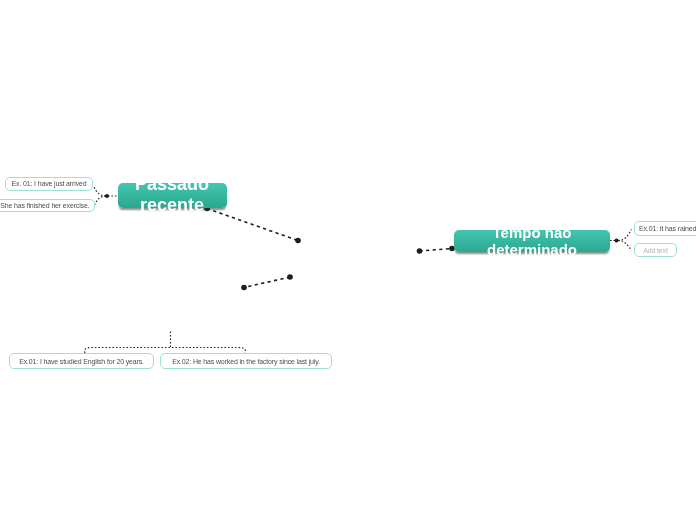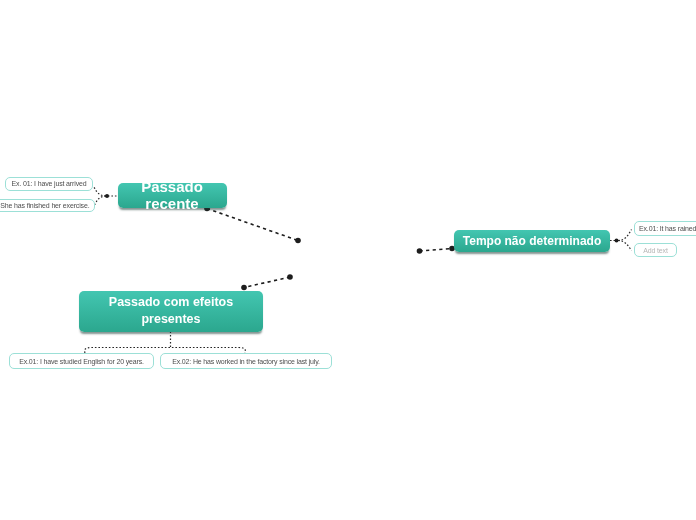--- a/index.html
+++ b/index.html
@@ -15,22 +15,22 @@
   .node{
     position:absolute;
     display:flex;align-items:center;justify-content:center;
     background:linear-gradient(180deg,#43c6b1 0%,#2ba78e 100%);
     color:#ffffff;font-weight:bold;text-align:center;
     border-radius:5px;
     box-shadow:0 2.5px 2px -1px rgba(30,60,55,.55);
     box-sizing:border-box;
     cursor:pointer;
   }
-  .node-recente{left:117.5px;top:182.5px;width:109px;height:25px;font-size:15px;}
-  .node-tempo{left:454px;top:229.5px;width:156px;height:22px;font-size:12px;}
+  .node-recente{left:117.5px;top:182.5px;width:109px;height:25px;font-size:18px;}
+  .node-tempo{left:454px;top:229.5px;width:156px;height:22px;font-size:15px;}
   .node-efeitos{left:79px;top:290.5px;width:184px;height:41px;font-size:12.5px;line-height:1.35;padding:2px 10px;}
   .node-root{
     left:277px;top:246.5px;width:141px;height:35px;
     border-radius:50%;font-size:12.5px;
     box-shadow:0 2.5px 3px -1px rgba(30,60,55,.5);
   }
 
   .leaf{
     position:absolute;
     display:flex;align-items:center;justify-content:center;
@@ -94,23 +94,20 @@
   </svg>
 
   <div class="node node-recente">
     <span>Passado recente</span>
   </div>
 
   <div class="node node-tempo">
     <span>Tempo não determinado</span>
   </div>
 
-  <div class="node node-efeitos">
-    <span>Passado com efeitos presentes</span>
-  </div>
 
 
   <div class="leaf leaf-top-1">
     <span>Ex. 01: I have just arrived</span>
   </div>
   <div class="leaf leaf-top-2">
     <span>Ex. 02: She has finished her exercise.</span>
   </div>
 
   <div class="leaf leaf-right-1">

